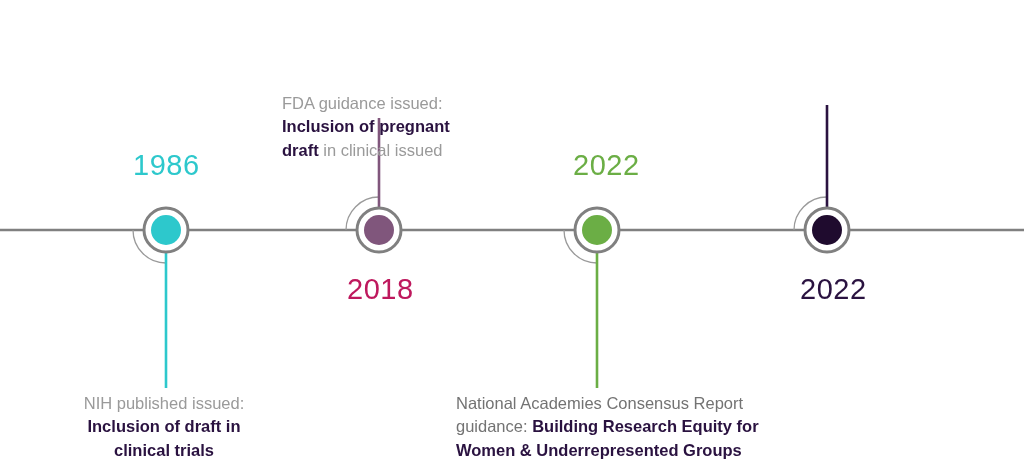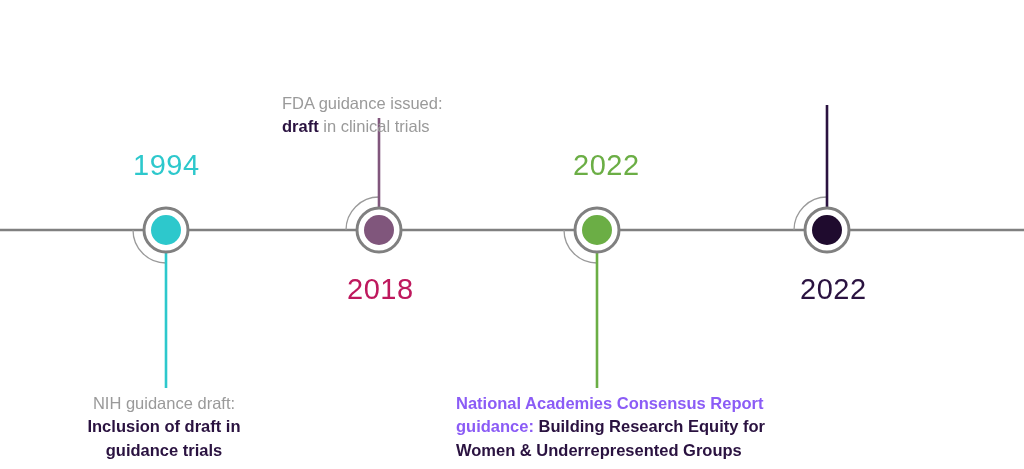--- a/index.html
+++ b/index.html
@@ -47,22 +47,22 @@
   }
   .note .muted {
     color: #9A9A9A;
     font-weight: 400;
   }
   .note .strong {
     color: #2A1240;
     font-weight: 700;
   }
   .note .plain-dark {
-    color: #8b5cf6;
-    font-weight: 700;
+    color: #737373;
+    font-weight: 400;
   }
 
   .note-nih {
     left: 44px;
     top: 392px;
     width: 240px;
     text-align: center;
   }
   .note-fda-pregnant {
     left: 282px;
@@ -120,38 +120,39 @@
 
     <g>
       <path d="M 794 230 A 33 33 0 0 1 827 197" fill="none" stroke="#9A9A9A" stroke-width="1.3"></path>
       <line x1="827" y1="230" x2="827" y2="105" stroke="#2A1240" stroke-width="2.6"></line>
       <circle cx="827" cy="230" r="22" fill="#ffffff" stroke="#808080" stroke-width="3"></circle>
       <circle cx="827" cy="230" r="15" fill="#1F0B2E"></circle>
     </g>
 
   </svg>
 
-  <div class="year-label year-1994">1994</div>
+  <div class="year-label year-1994">1986</div>
 
   <div class="year-label year-2018">2018</div>
 
   <div class="year-label year-2022-green">2022</div>
 
   <div class="year-label year-2022-dark">2022</div>
 
   <div class="note note-nih">
-    <div><span class="muted">NIH guidance draft:</span></div>
+    <div><span class="muted">NIH published issued:</span></div>
     <div><span class="strong">Inclusion of draft in</span></div>
-    <div><span class="strong">guidance trials</span></div>
+    <div><span class="strong">clinical trials</span></div>
   </div>
 
   <div class="note note-fda-pregnant">
     <div><span class="muted">FDA guidance issued:</span></div>
+    <div><span class="strong">Inclusion of pregnant</span></div>
     <div>
-      <span class="strong">draft</span><span class="muted"> in clinical trials</span>
+      <span class="strong">draft</span><span class="muted"> in clinical issued</span>
     </div>
   </div>
 
   <div class="note note-nasem">
     <div><span class="plain-dark">National Academies Consensus Report</span></div>
     <div>
       <span class="plain-dark">guidance: </span><span class="strong">Building Research Equity for</span>
     </div>
     <div><span class="strong">Women &amp; Underrepresented Groups</span></div>
   </div>

